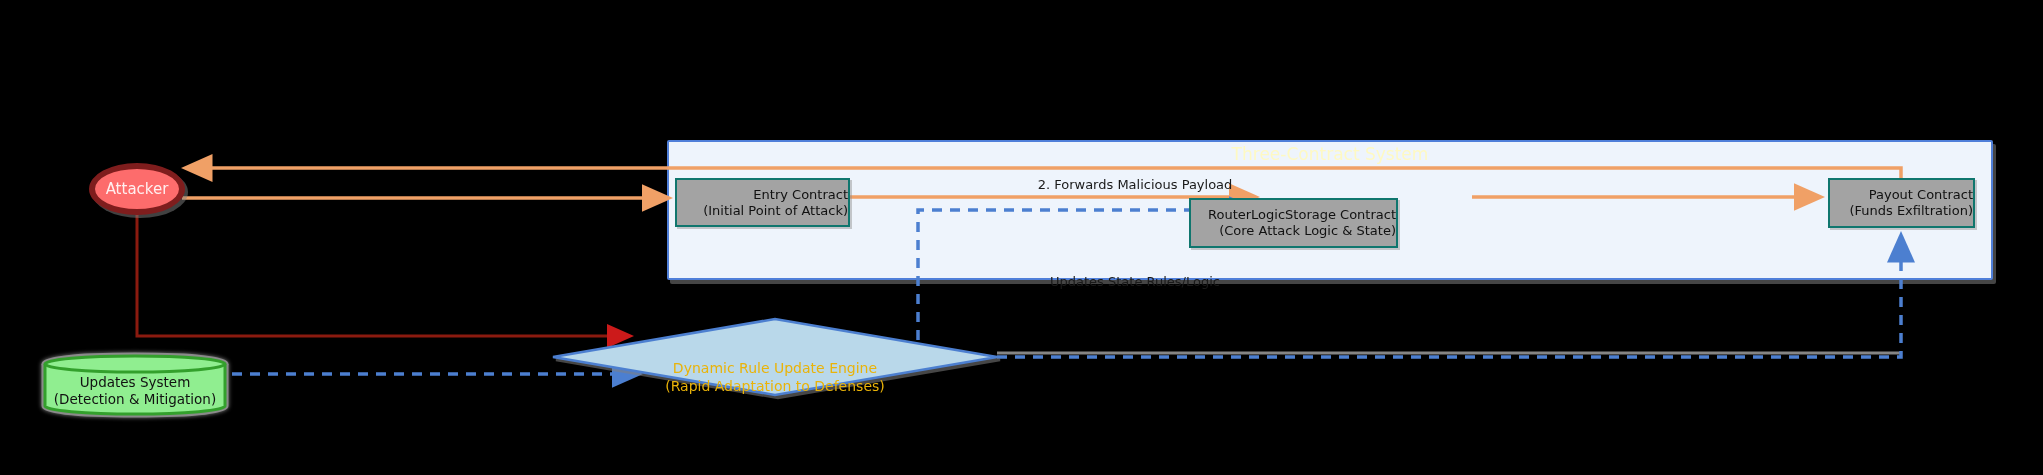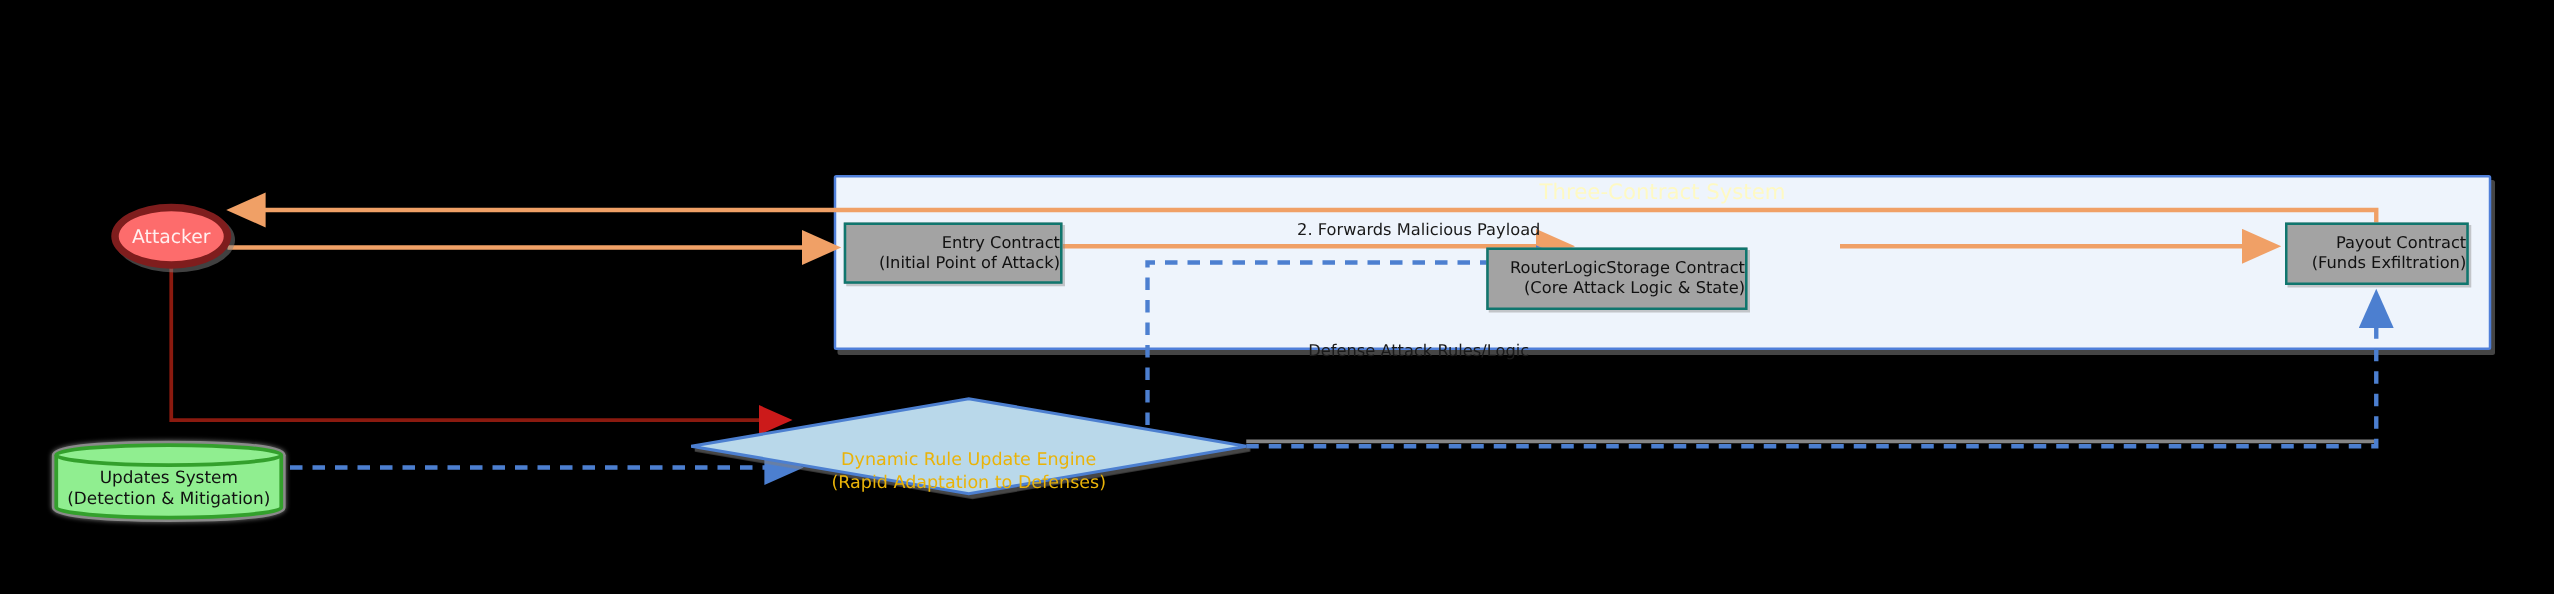--- a/index.html
+++ b/index.html
@@ -118,15 +118,15 @@
     <span>Dynamic Rule Update Engine</span>
     <span>(Rapid Adaptation to Defenses)</span>
   </div>
 
   <div class="node defense-text">
     <span>Updates System</span>
     <span>(Detection &amp; Mitigation)</span>
   </div>
 
   <div class="edge-label" id="lbl-forwards">2. Forwards Malicious Payload</div>
-  <div class="edge-label" id="lbl-updates">Defense Attack Rules/Logic</div>
+  <div class="edge-label" id="lbl-updates">Updates State Rules/Logic</div>
 
 </div>
 
 </body></html>

